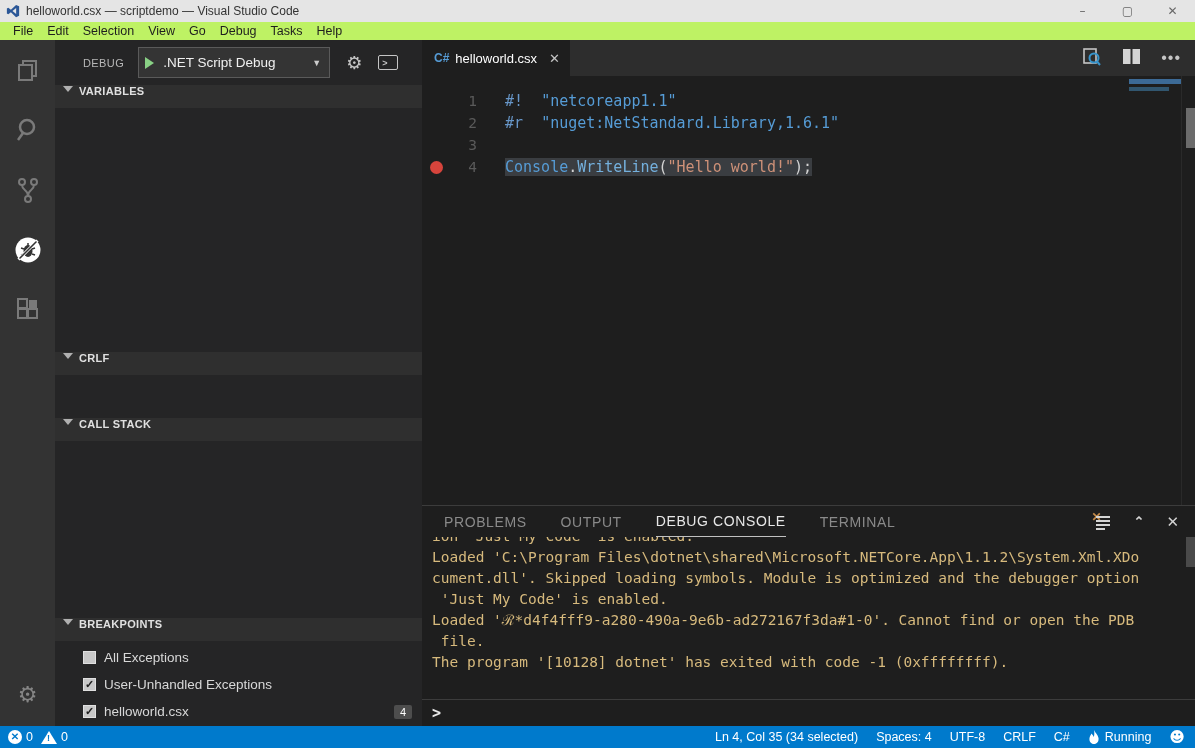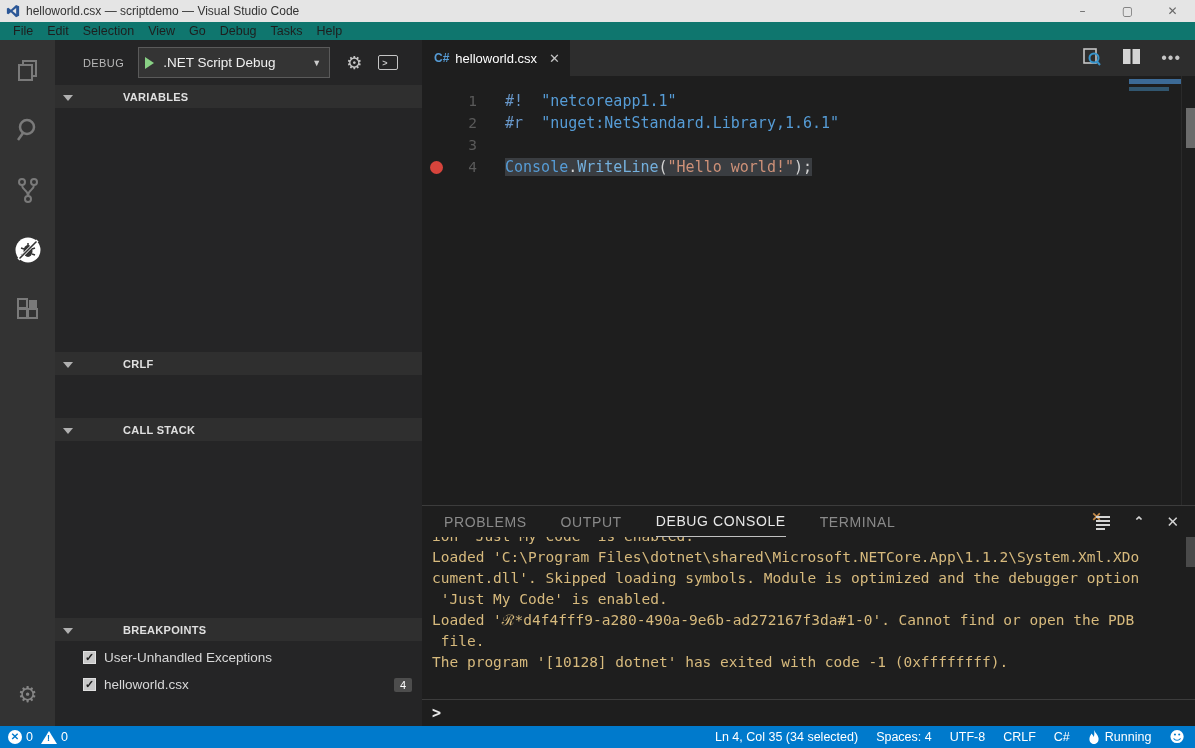--- a/index.html
+++ b/index.html
@@ -6,21 +6,21 @@
   html, body { width: 1195px; height: 748px; overflow: hidden; }
   body { font-family: "Liberation Sans", sans-serif; background: #1e1e1e; font-size: 13px; }
 
   
   .titlebar { height: 22px; background: #e5e5e5; display: flex; align-items: center; color: #333333; font-size: 12px; position: relative; }
   .titlebar .logo { width: 14px; height: 14px; margin: 0 6px 0 6px; }
   .titlebar .win-controls { position: absolute; right: 0; top: 0; height: 22px; display: flex; }
   .titlebar .win-btn { width: 45px; height: 22px; display: flex; align-items: center; justify-content: center; color: #666; font-size: 12px; font-family: "DejaVu Sans", sans-serif; }
 
   
-  .menubar { height: 18px; background: #0f766e; display: flex; align-items: center; padding-left: 6px; color: #1e1e1e; }
+  .menubar { height: 18px; background: #bef264; display: flex; align-items: center; padding-left: 6px; color: #1e1e1e; }
   .menubar .menu-item { padding: 0 7px; font-size: 12.5px; }
 
   
   .main { display: flex; height: 686px; }
 
   
   .activitybar { width: 55px; background: #333333; display: flex; flex-direction: column; align-items: center; position: relative; }
   .ab-icon { width: 55px; height: 60px; display: flex; align-items: center; justify-content: center; }
   .ab-icon svg { display: block; }
   .ab-gear { position: absolute; bottom: 18px; left: 0; width: 55px; display: flex; justify-content: center; color: #858585; font-size: 22px; }
@@ -29,21 +29,21 @@
   .sidebar { width: 367px; background: #252526; display: flex; flex-direction: column; color: #cccccc; }
   .debug-toolbar { height: 45px; display: flex; align-items: center; padding: 0 10px 0 28px; }
   .debug-title { font-size: 11px; color: #b8b8b8; letter-spacing: 0.4px; margin-right: 14px; }
   .launch-select { display: flex; align-items: center; background: #343434; border: 1px solid #5a5a5a; height: 31px; padding: 0 8px 0 6px; min-width: 192px; }
   .play-btn { width: 0; height: 0; border-left: 9px solid #89d185; border-top: 6px solid transparent; border-bottom: 6px solid transparent; margin-right: 9px; }
   .launch-name { color: #f0f0f0; font-size: 13.5px; flex: 1; }
   .launch-caret { color: #cccccc; font-size: 9px; margin-left: 10px; }
   .tb-gear { color: #c5c5c5; font-size: 18px; margin-left: 16px; }
   .tb-console { width: 20px; height: 15px; border: 1.5px solid #c5c5c5; border-radius: 2px; margin-left: 16px; color: #c5c5c5; font-size: 9px; font-weight: bold; display: flex; align-items: center; padding-left: 3px; }
 
-  .section-header { height: 23px; background: #2f2f2f; display: flex; align-items: center; padding-left: 8px; font-size: 11px; font-weight: bold; color: #e0e0e0; letter-spacing: 0.3px; flex-shrink: 0; gap: 44px; }
+  .section-header { height: 23px; background: #2f2f2f; display: flex; align-items: flex-start; padding-left: 8px; font-size: 11px; font-weight: bold; color: #e0e0e0; letter-spacing: 0.3px; flex-shrink: 0; }
   .tri { width: 0; height: 0; border-left: 5px solid transparent; border-right: 5px solid transparent; border-top: 6px solid #b0b0b0; margin-right: 6px; transform: translateY(1px); }
   .section-body { background: #252526; flex-shrink: 0; }
   .body-variables { height: 244px; }
   .body-watch { height: 43px; }
   .body-callstack { height: 177px; }
 
   .breakpoints-list { flex: 1; padding-top: 3px; }
   .bp-row { height: 27px; display: flex; align-items: center; padding-left: 28px; padding-right: 10px; font-size: 13.5px; color: #d8d8d8; }
   .bp-check { width: 13px; height: 13px; background: #c8c8c8; border: 1px solid #e0e0e0; margin-right: 8px; display: flex; align-items: center; justify-content: center; font-size: 11px; color: #1e1e1e; font-weight: bold; line-height: 1; }
   .bp-badge { margin-left: auto; background: #4d4d4d; color: #ffffff; font-size: 11px; padding: 1px 6px; border-radius: 2px; }
@@ -212,20 +212,24 @@
       <span class="tri"></span>
       <span>CALL STACK</span>
     </div>
     <div class="section-body body-callstack"></div>
 
     <div class="section-header">
       <span class="tri"></span>
       <span>BREAKPOINTS</span>
     </div>
     <div class="breakpoints-list" id="bp-list">
+        <div class="bp-row">
+          <span class="bp-check"></span>
+          <span>All Exceptions</span>
+        </div>
         <div class="bp-row">
           <span class="bp-check">✓</span>
           <span>User-Unhandled Exceptions</span>
         </div>
         <div class="bp-row">
           <span class="bp-check">✓</span>
           <span>helloworld.csx</span>
           <span class="bp-badge">4</span>
         </div>
       </div>

